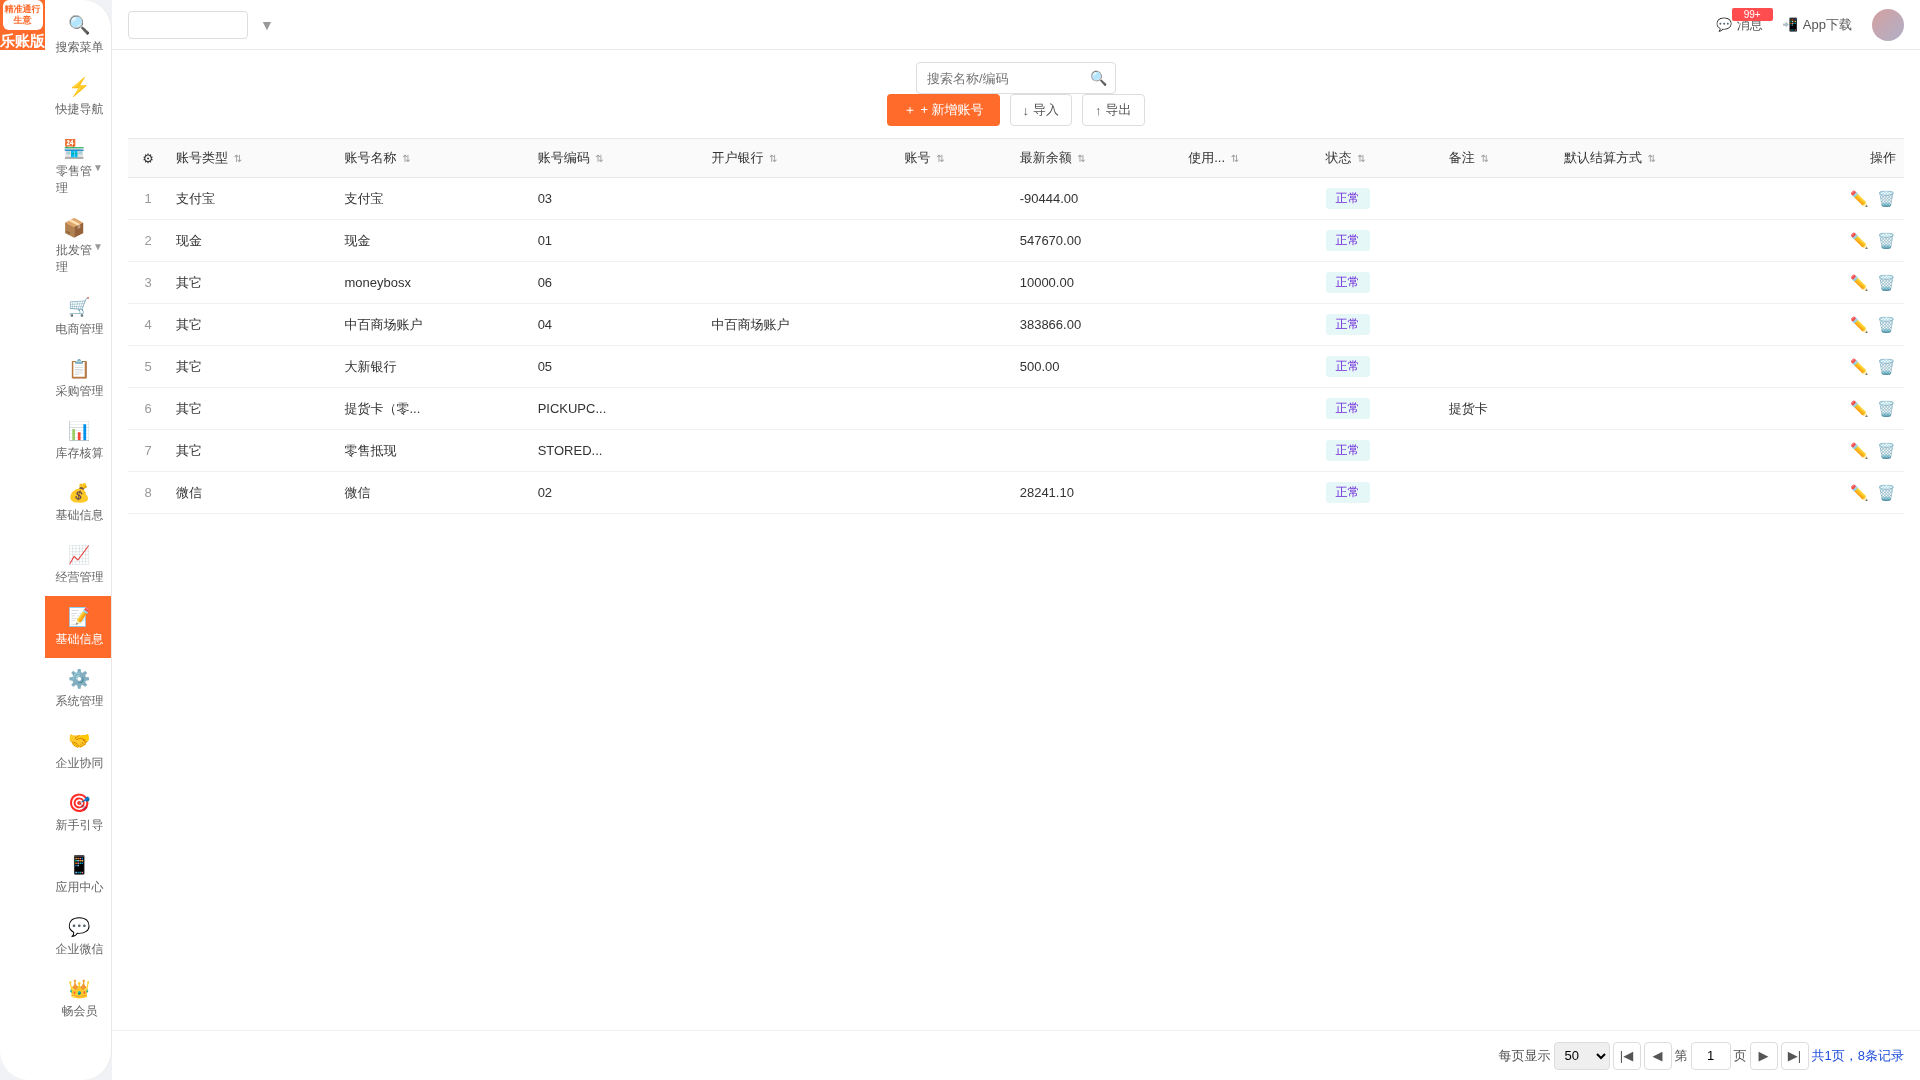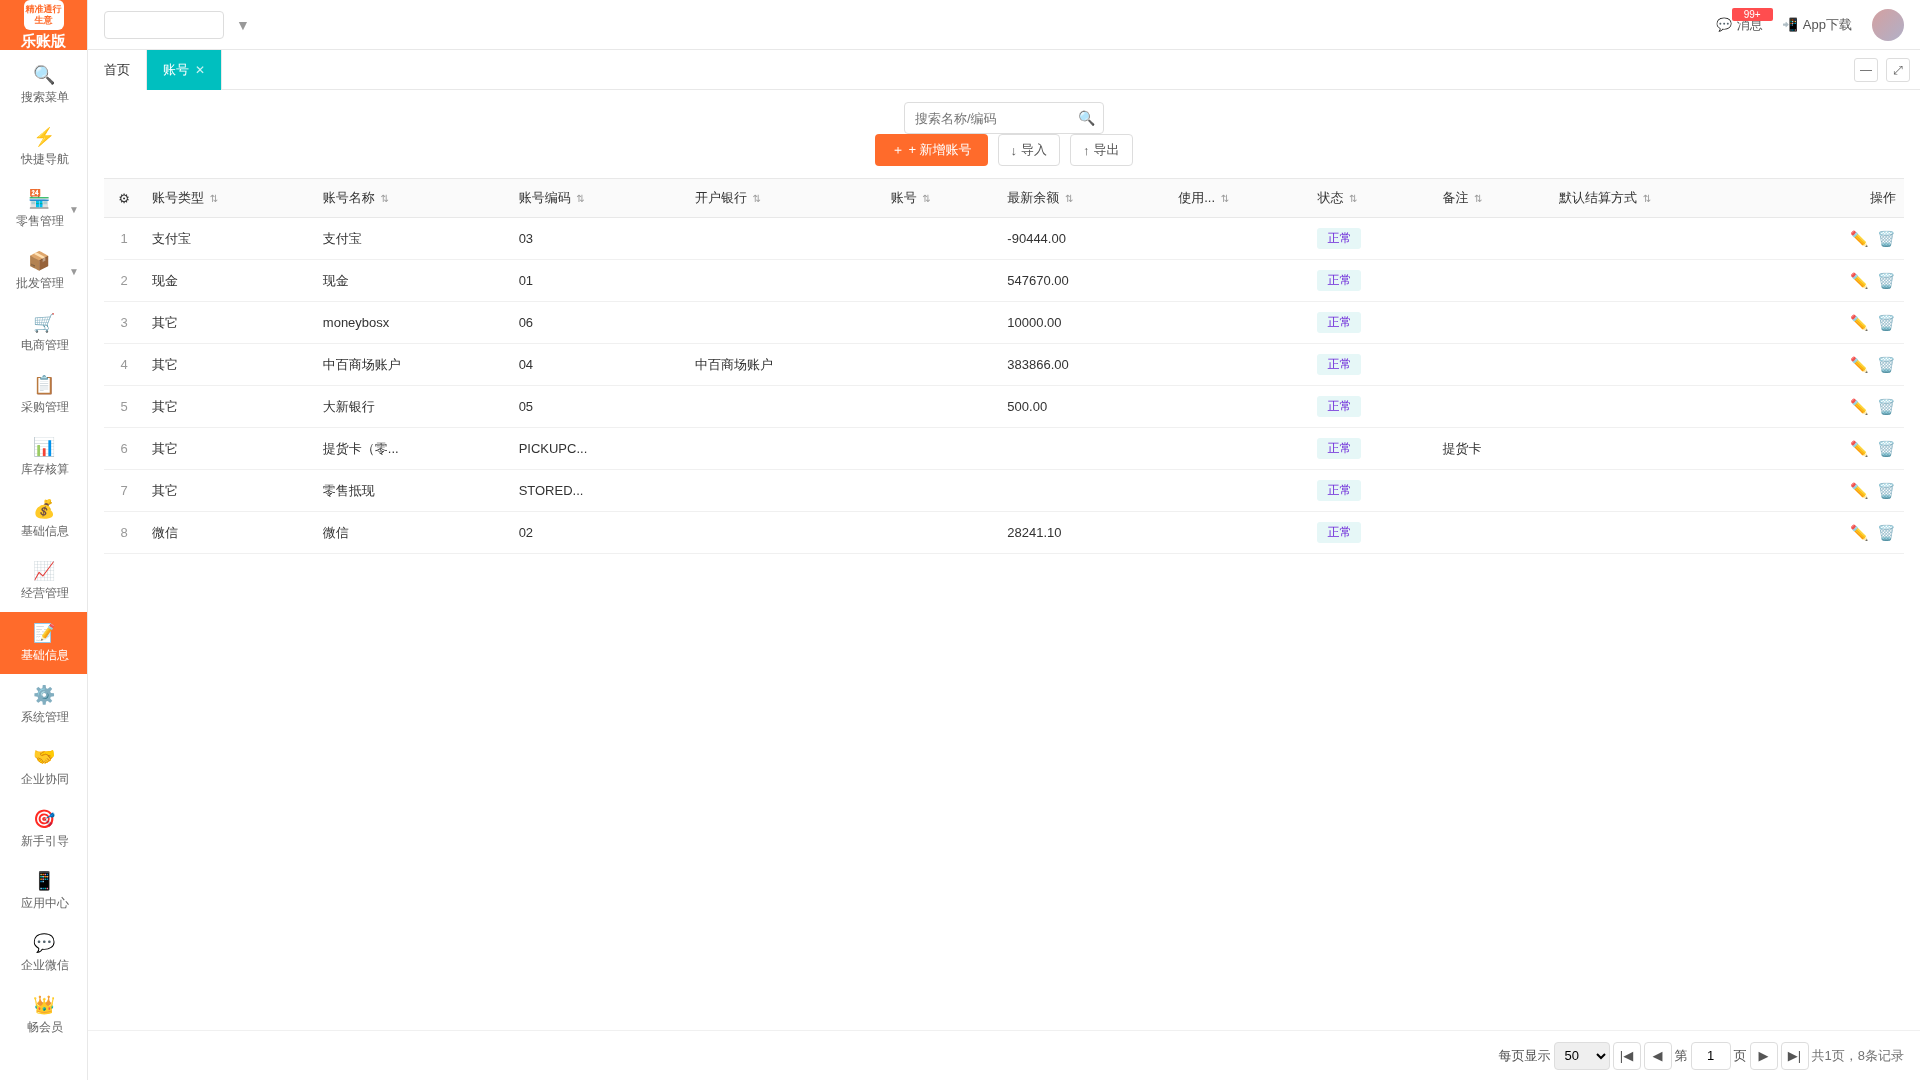--- a/index.html
+++ b/index.html
@@ -1,25 +1,25 @@
 <!DOCTYPE html>
 <html><head>
   <meta charset="utf-8">
   <style>
     * { box-sizing: border-box; margin: 0; padding: 0; }
     body { font-family: "Microsoft YaHei", "PingFang SC", sans-serif; font-size: 13px; background: #f0f2f5; display: flex; height: 1080px; width: 1920px; overflow: hidden; }
 
     
     .sidebar {
-      width: 88px;
+      width: 112px;
       background: #fff;
       display: flex;
-      flex-direction: column;
       border-right: 1px solid #e8e8e8;
       flex-shrink: 0;
+      border-radius: 29px;
     }
     .sidebar-logo {
       height: 50px;
       background: #ff6b2b;
       display: flex;
       align-items: center;
       justify-content: center;
       color: #fff;
       font-size: 12px;
       font-weight: bold;
@@ -359,21 +359,21 @@
     .page-label { color: #555; font-size: 13px; }
     .page-input {
       width: 40px;
       height: 28px;
       border: 1px solid #ddd;
       border-radius: 4px;
       text-align: center;
       font-size: 13px;
       outline: none;
     }
-    .page-total { color: #737373; font-size: 13px; }
+    .page-total { color: #1d4ed8; font-size: 13px; }
   </style>
 </head>
 <body>
 
 <div class="sidebar">
   <div class="sidebar-logo">
     <div style="display:flex;flex-direction:column;align-items:center;">
       <div style="background:#fff;border-radius:6px;width:40px;height:30px;display:flex;align-items:center;justify-content:center;margin-bottom:2px;">
         <span style="color:#ff6b2b;font-size:9px;font-weight:bold;text-align:center;line-height:1.2;">精准通行生意</span>
       </div>
@@ -468,33 +468,20 @@
         <span class="badge">99+</span>
       </div>
       <div class="header-app">
         <span>📲</span>
         <span>App下载</span>
       </div>
       <div class="header-avatar"></div>
     </div>
   </div>
 
-  <div class="tabbar">
-    <div class="tab tab-home">
-      <span>首页</span>
-    </div>
-    <div class="tab active">
-      <span>账号</span>
-      <span class="tab-close">✕</span>
-    </div>
-    <div class="tabbar-actions">
-      <button class="tabbar-btn">—</button>
-      <button class="tabbar-btn">⤢</button>
-    </div>
-  </div>
 
   <div class="page-content">
 
     <div class="toolbar">
       <div class="toolbar-left">
         <div class="search-input-wrap">
           <input class="search-input" type="text" placeholder="搜索名称/编码" style="">
           <button class="search-icon-btn">🔍</button>
         </div>
       </div>

